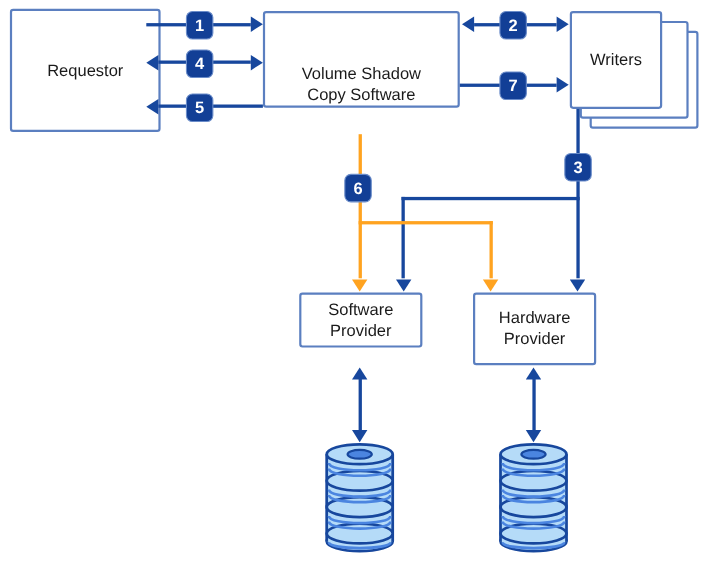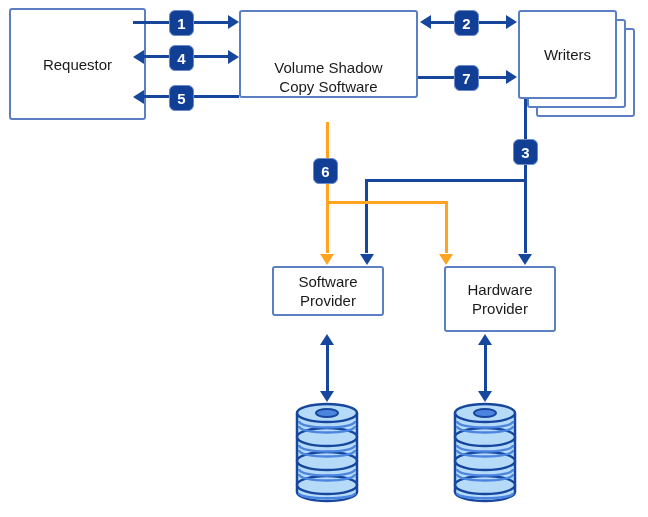--- a/index.html
+++ b/index.html
@@ -9,25 +9,25 @@
   }
   
   .box{
     position:absolute;box-sizing:border-box;background:#fff;
     border:2px solid var(--box-border,#5B7FC0);border-radius:3px;
     display:flex;align-items:center;justify-content:center;text-align:center;
     font-size:15px;color:var(--text,#1A1A1A);line-height:19px;z-index:3;
   }
   .b-req{left:9px;top:8px;width:137px;height:112px;}
   .b-vss{left:239px;top:10px;width:179px;height:88px;align-items:flex-end;}
-  .b-wr {left:518px;top:10px;width:99px;height:89px;z-index:3;}
+  .b-wr {left:518px;top:10px;width:84px;height:89px;z-index:3;}
   .b-wr2{left:527px;top:19px;width:99px;height:89px;z-index:2;}
   .b-wr3{left:536px;top:28px;width:99px;height:89px;z-index:1;}
   .b-sw {left:272px;top:266px;width:112px;height:50px;}
-  .b-hw {left:430px;top:266px;width:112px;height:66px;margin-left:14px;}
+  .b-hw {left:430px;top:266px;width:112px;height:66px;}
   
   .ln{position:absolute;background:var(--arrow-navy,#17479D);z-index:4;}
   .ln.h{height:3px;} .ln.v{width:3px;}
   .ln.orange{background:var(--arrow-orange,#FFA320);z-index:5;}
   
   .ah{position:absolute;width:0;height:0;z-index:4;}
   .ah.r{border-top:7px solid transparent;border-bottom:7px solid transparent;border-left:11px solid var(--arrow-navy,#17479D);}
   .ah.l{border-top:7px solid transparent;border-bottom:7px solid transparent;border-right:11px solid var(--arrow-navy,#17479D);}
   .ah.d{border-left:7px solid transparent;border-right:7px solid transparent;border-top:11px solid var(--arrow-navy,#17479D);}
   .ah.u{border-left:7px solid transparent;border-right:7px solid transparent;border-bottom:11px solid var(--arrow-navy,#17479D);}

